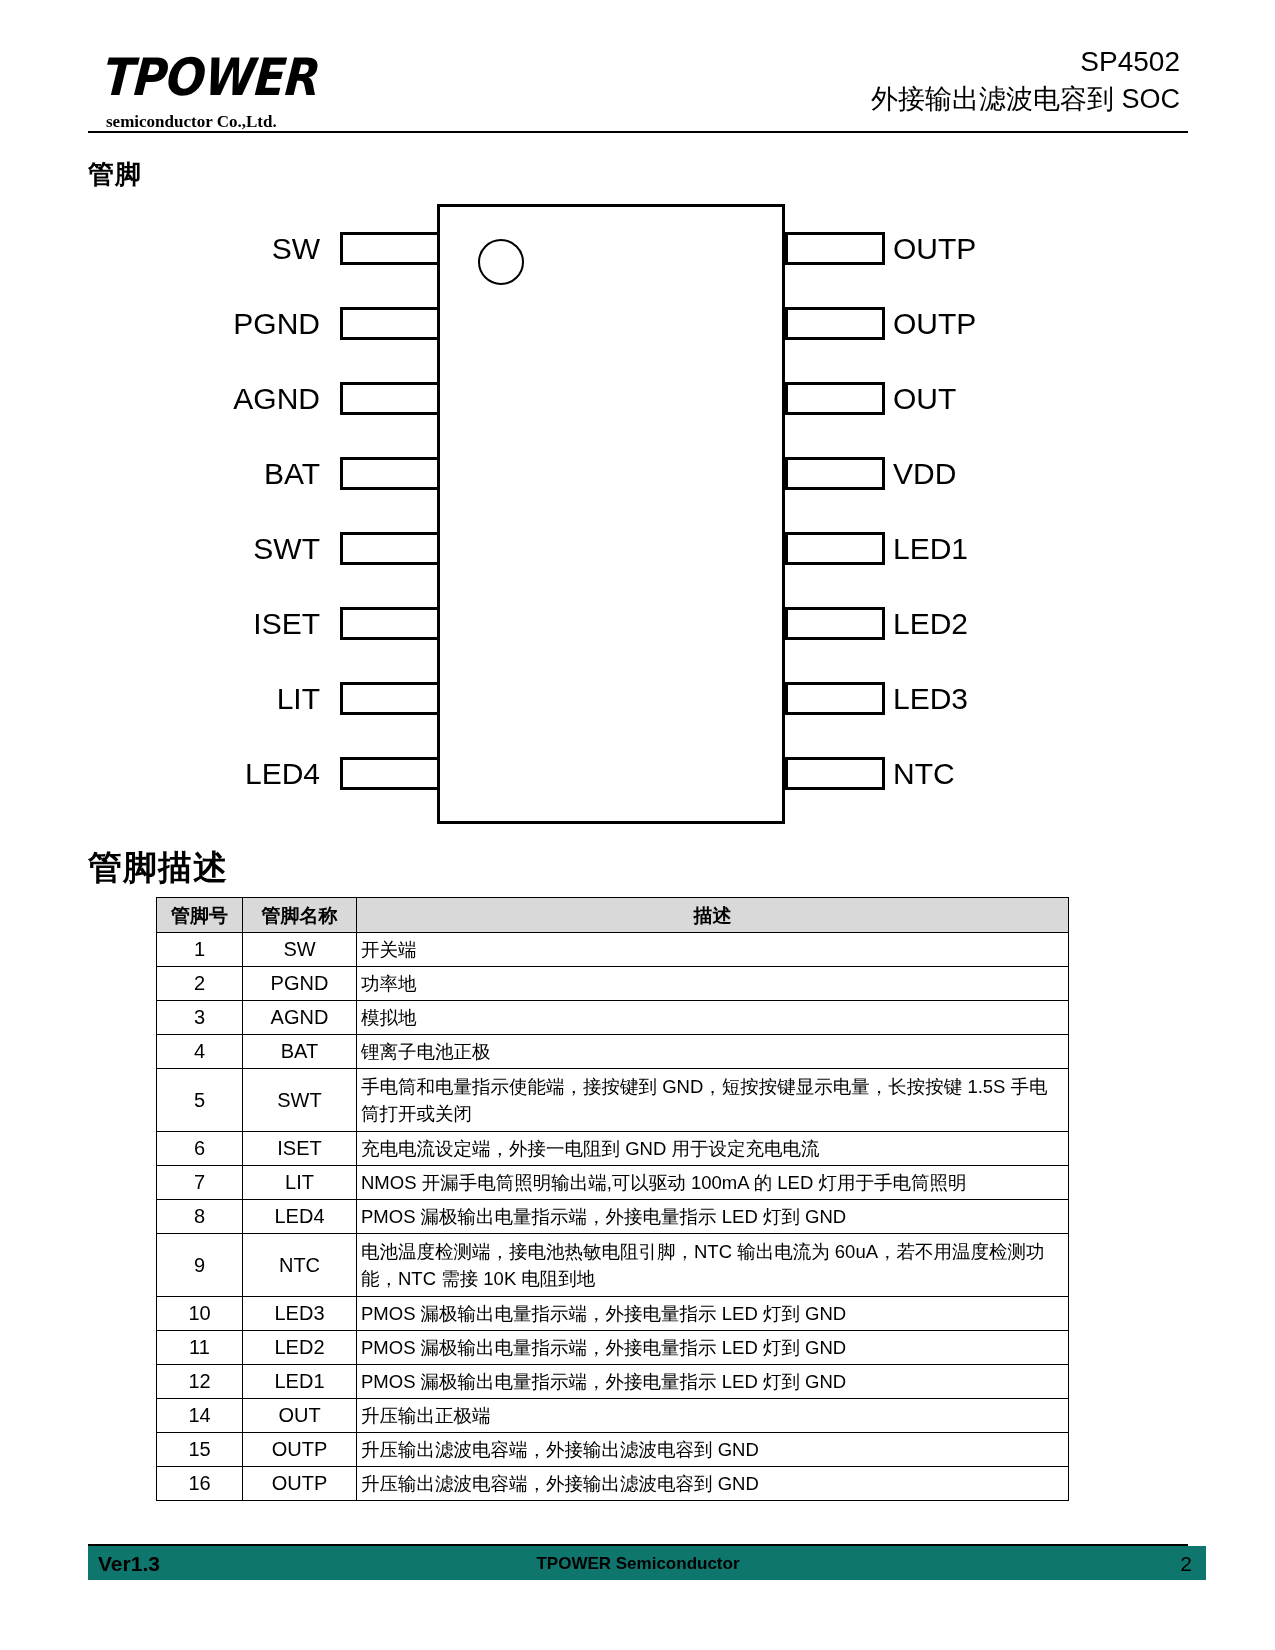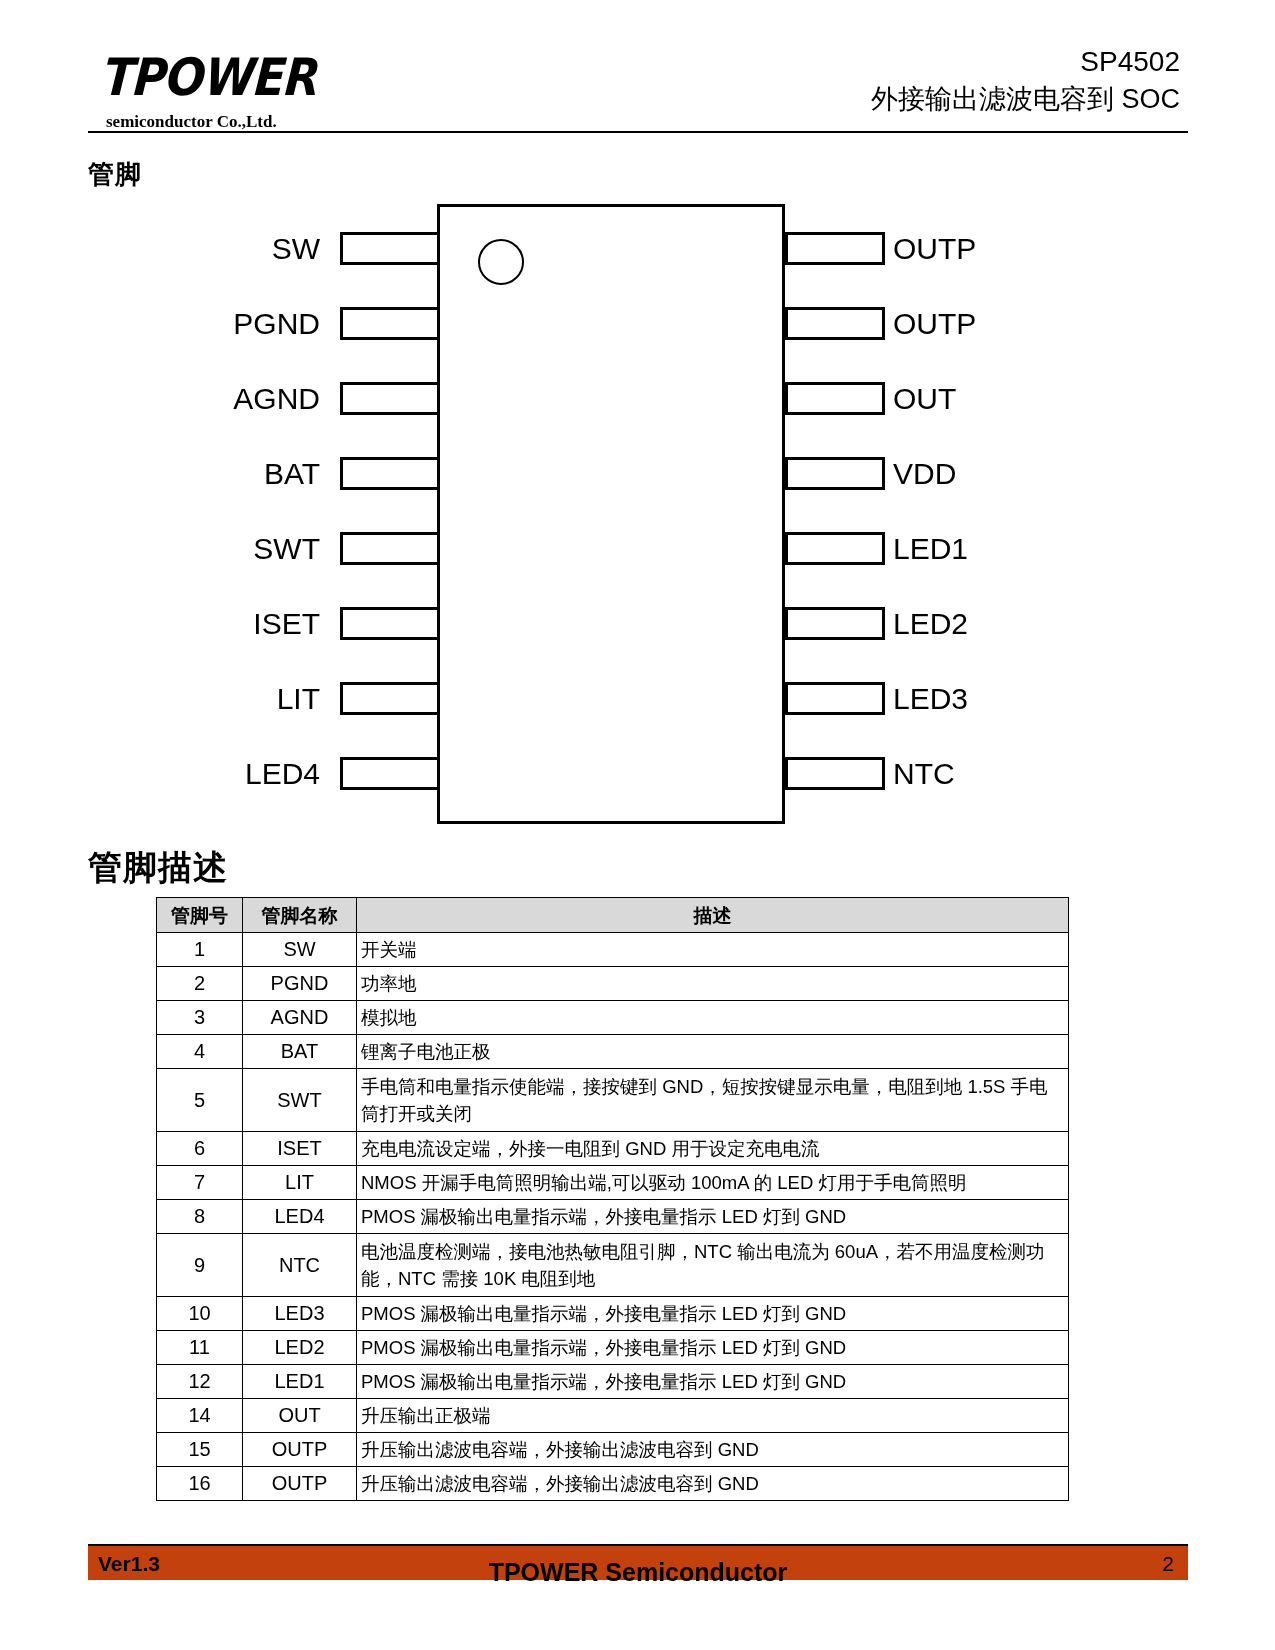--- a/index.html
+++ b/index.html
@@ -219,37 +219,38 @@
     width: 1100px;
     height: 0;
     border-top: 2px solid #000;
   }
   .footer {
     position: absolute;
     left: 88px;
     top: 1546px;
     width: 1100px;
     height: 34px;
-    background: #c2410c;
+    background: #0f766e;
+    padding-left: 18px;
   }
   .footer-left {
     position: absolute;
     left: 10px;
     top: 5px;
     font-size: 21px;
     font-weight: bold;
     line-height: 26px;
   }
   .footer-center {
     position: absolute;
     left: 0;
-    top: 13px;
+    top: 5px;
     width: 1100px;
     text-align: center;
-    font-size: 25px;
+    font-size: 17px;
     font-weight: bold;
     line-height: 26px;
   }
   .footer-right {
     position: absolute;
     right: 14px;
     top: 5px;
     font-size: 21px;
     line-height: 26px;
   }
@@ -347,21 +348,21 @@
         <td class="desc">模拟地</td>
       </tr>
       <tr class="r1">
         <td class="num">4</td>
         <td class="name">BAT</td>
         <td class="desc">锂离子电池正极</td>
       </tr>
       <tr class="r2">
         <td class="num">5</td>
         <td class="name">SWT</td>
-        <td class="desc">手电筒和电量指示使能端，接按键到 GND，短按按键显示电量，电阻到地 1.5S 手电筒打开或关闭</td>
+        <td class="desc">手电筒和电量指示使能端，接按键到 GND，短按按键显示电量，长按按键 1.5S 手电筒打开或关闭</td>
       </tr>
       <tr class="r1">
         <td class="num">6</td>
         <td class="name">ISET</td>
         <td class="desc">充电电流设定端，外接一电阻到 GND 用于设定充电电流</td>
       </tr>
       <tr class="r1">
         <td class="num">7</td>
         <td class="name">LIT</td>
         <td class="desc">NMOS 开漏手电筒照明输出端,可以驱动 100mA 的 LED 灯用于手电筒照明</td>

